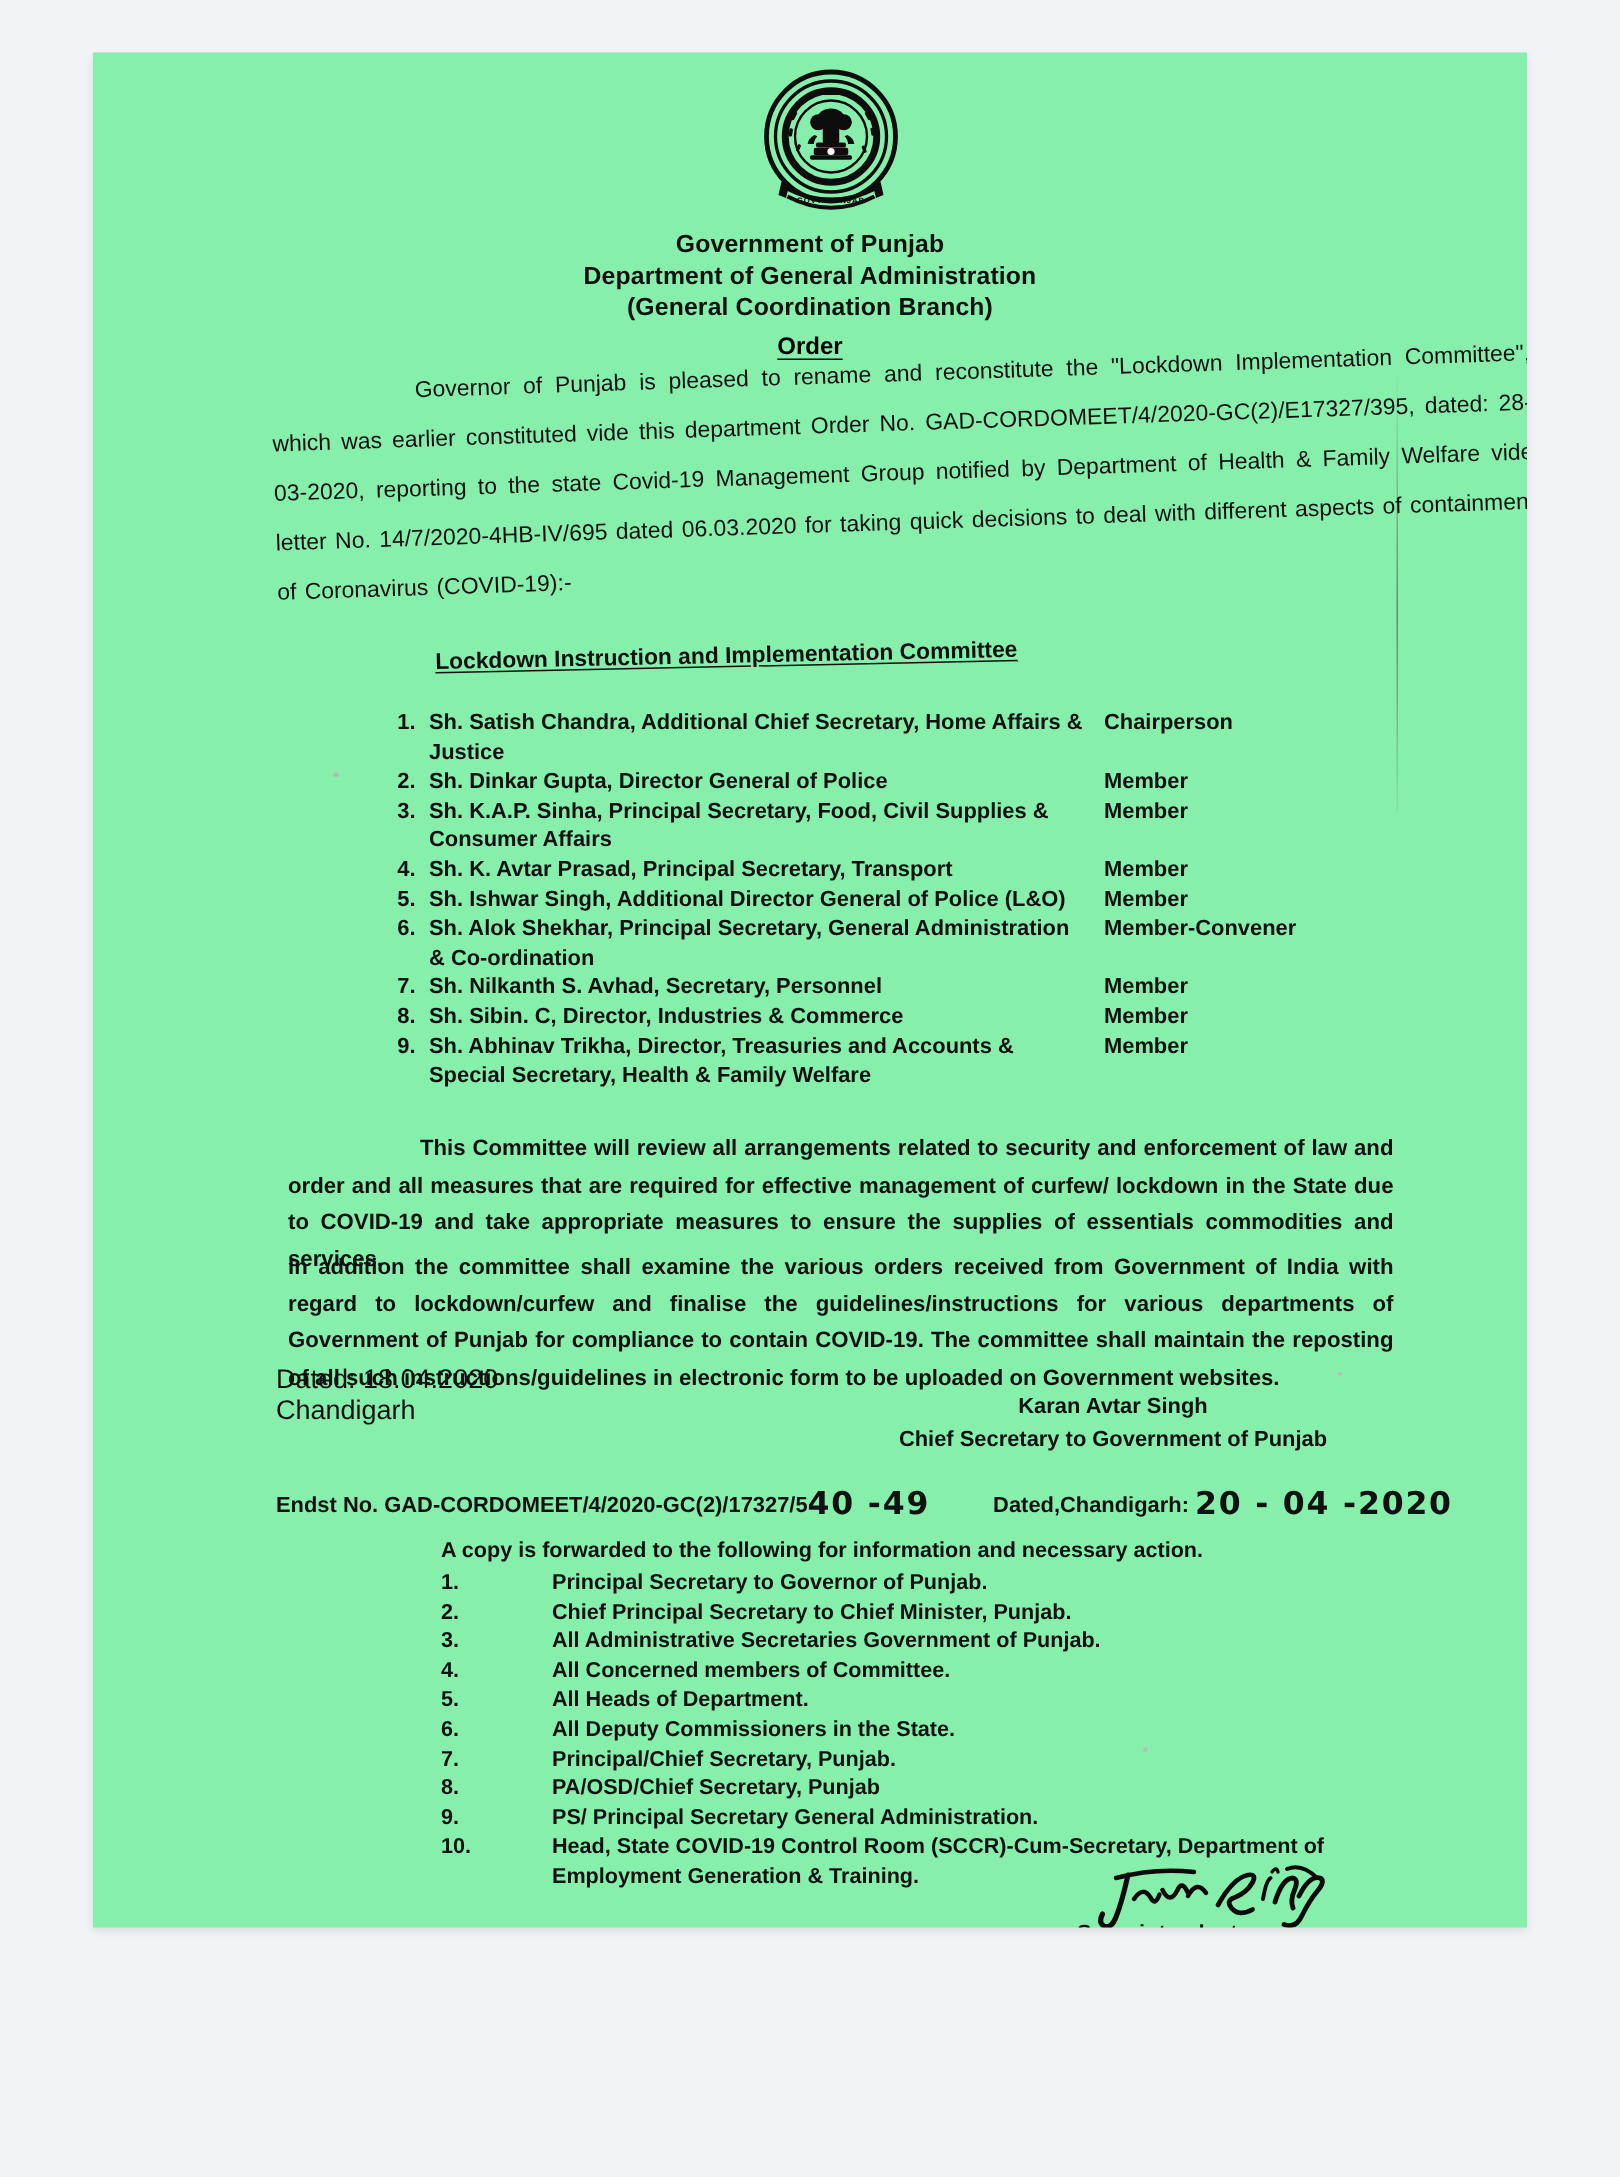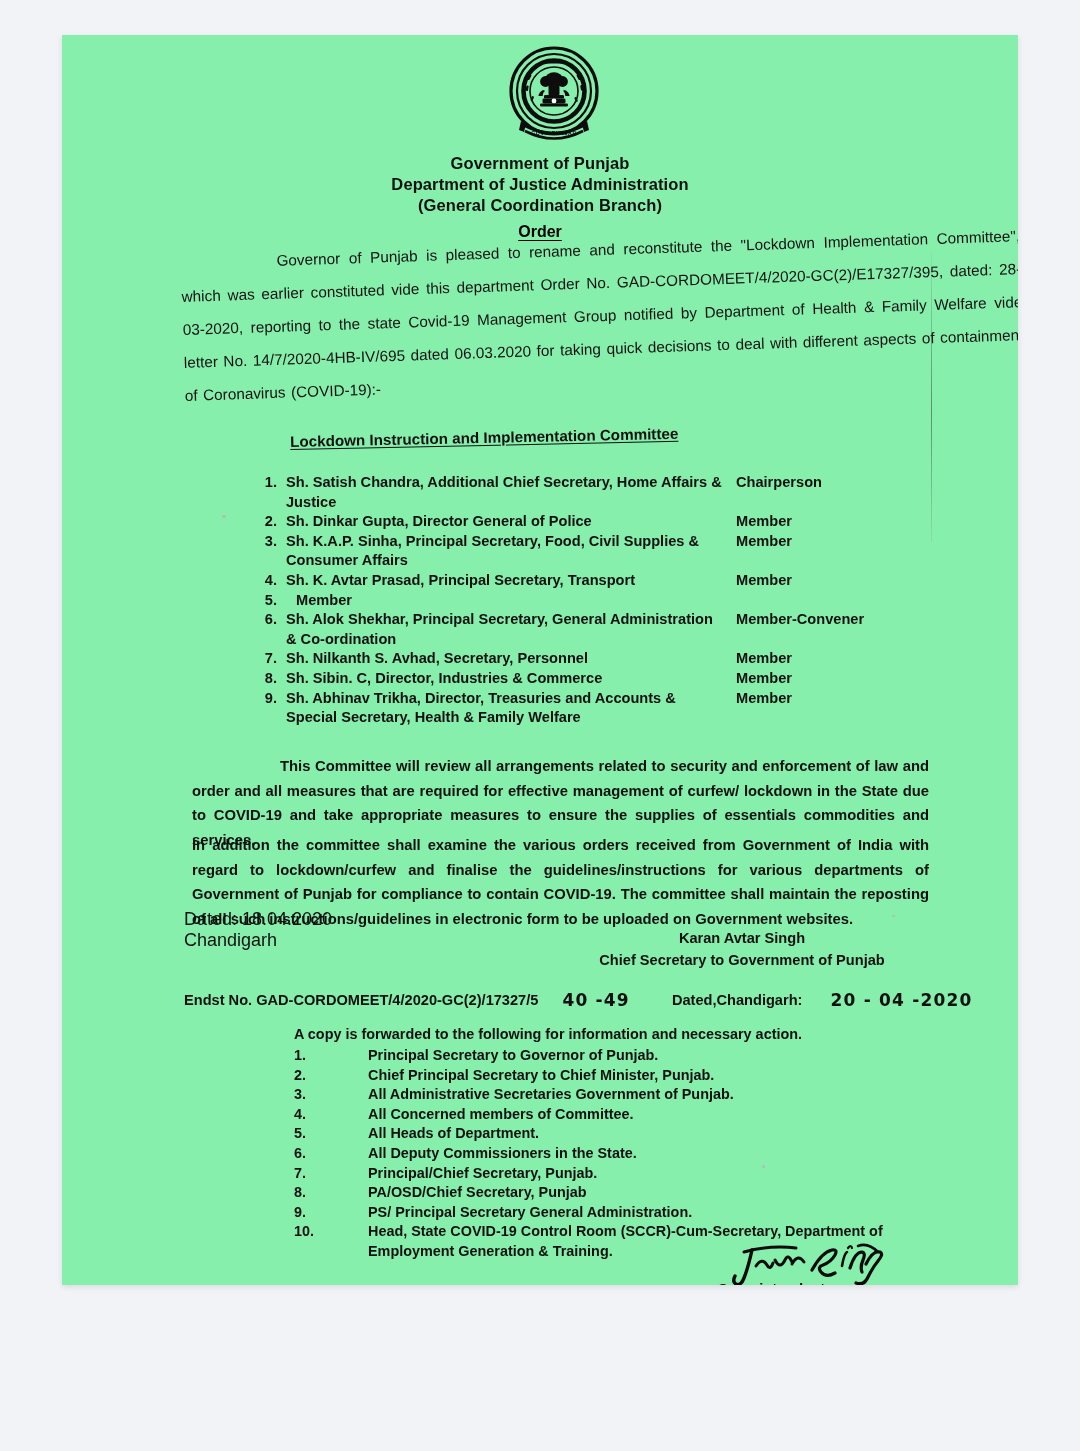--- a/index.html
+++ b/index.html
@@ -182,25 +182,24 @@
     position: absolute;
     left: 122px;
     top: 955px;
     font-size: 14.6px;
     font-weight: 600;
     color: #111;
     white-space: nowrap;
   }
   .hand {
     font-family: "DejaVu Sans", sans-serif;
-    font-size: 17px;
+    font-size: 21px;
     font-weight: 600;
     letter-spacing: 1.2px;
     vertical-align: -1px;
-    margin-left: 24px;
   }
   .endst-date {
     margin-left: 42px;
   }
 
   
   .copyto-intro {
     position: absolute;
     left: 232px;
     top: 991px;
@@ -306,21 +305,21 @@
       <g fill="#0d0d0d">
         <path d="M22 78 l5 3 -2 8 -5 -2 z"></path>
         <path d="M88 78 l-5 3 2 8 5 -2 z"></path>
         <text x="55" y="92" font-size="5.2" text-anchor="middle" font-family="'Liberation Sans',sans-serif" font-weight="700" letter-spacing="0.6">GOVT. PUNJAB</text>
       </g>
     </svg>
   </div>
 
   <div class="hdr">
     <div>Government of Punjab</div>
-    <div>Department of Justice Administration</div>
+    <div>Department of General Administration</div>
     <div>(General Coordination Branch)</div>
   </div>
 
   <div class="order-title">
     <span>Order</span>
   </div>
 
   <div class="intro">
     <p>Governor of Punjab is pleased to rename and reconstitute the "Lockdown Implementation Committee", which was earlier constituted vide this department Order No. GAD-CORDOMEET/4/2020-GC(2)/E17327/395, dated: 28-03-2020, reporting to the state Covid-19 Management Group notified by Department of Health &amp; Family Welfare vide letter No. 14/7/2020-4HB-IV/695 dated 06.03.2020 for taking quick decisions to deal with different aspects of containment of Coronavirus (COVID-19):-</p>
   </div>
@@ -343,20 +342,21 @@
       <div class="mname">Sh. K.A.P. Sinha, Principal Secretary, Food, Civil Supplies &amp; Consumer Affairs</div>
       <div class="mrole">Member</div>
     </div>
     <div class="mrow">
       <div class="mnum">4.</div>
       <div class="mname">Sh. K. Avtar Prasad, Principal Secretary, Transport</div>
       <div class="mrole">Member</div>
     </div>
     <div class="mrow">
       <div class="mnum">5.</div>
+      <div class="mname">Sh. Ishwar Singh, Additional Director General of Police (L&amp;O)</div>
       <div class="mrole">Member</div>
     </div>
     <div class="mrow">
       <div class="mnum">6.</div>
       <div class="mname">Sh. Alok Shekhar, Principal Secretary, General Administration &amp; Co-ordination</div>
       <div class="mrole">Member-Convener</div>
     </div>
     <div class="mrow">
       <div class="mnum">7.</div>
       <div class="mname">Sh. Nilkanth S. Avhad, Secretary, Personnel</div>

